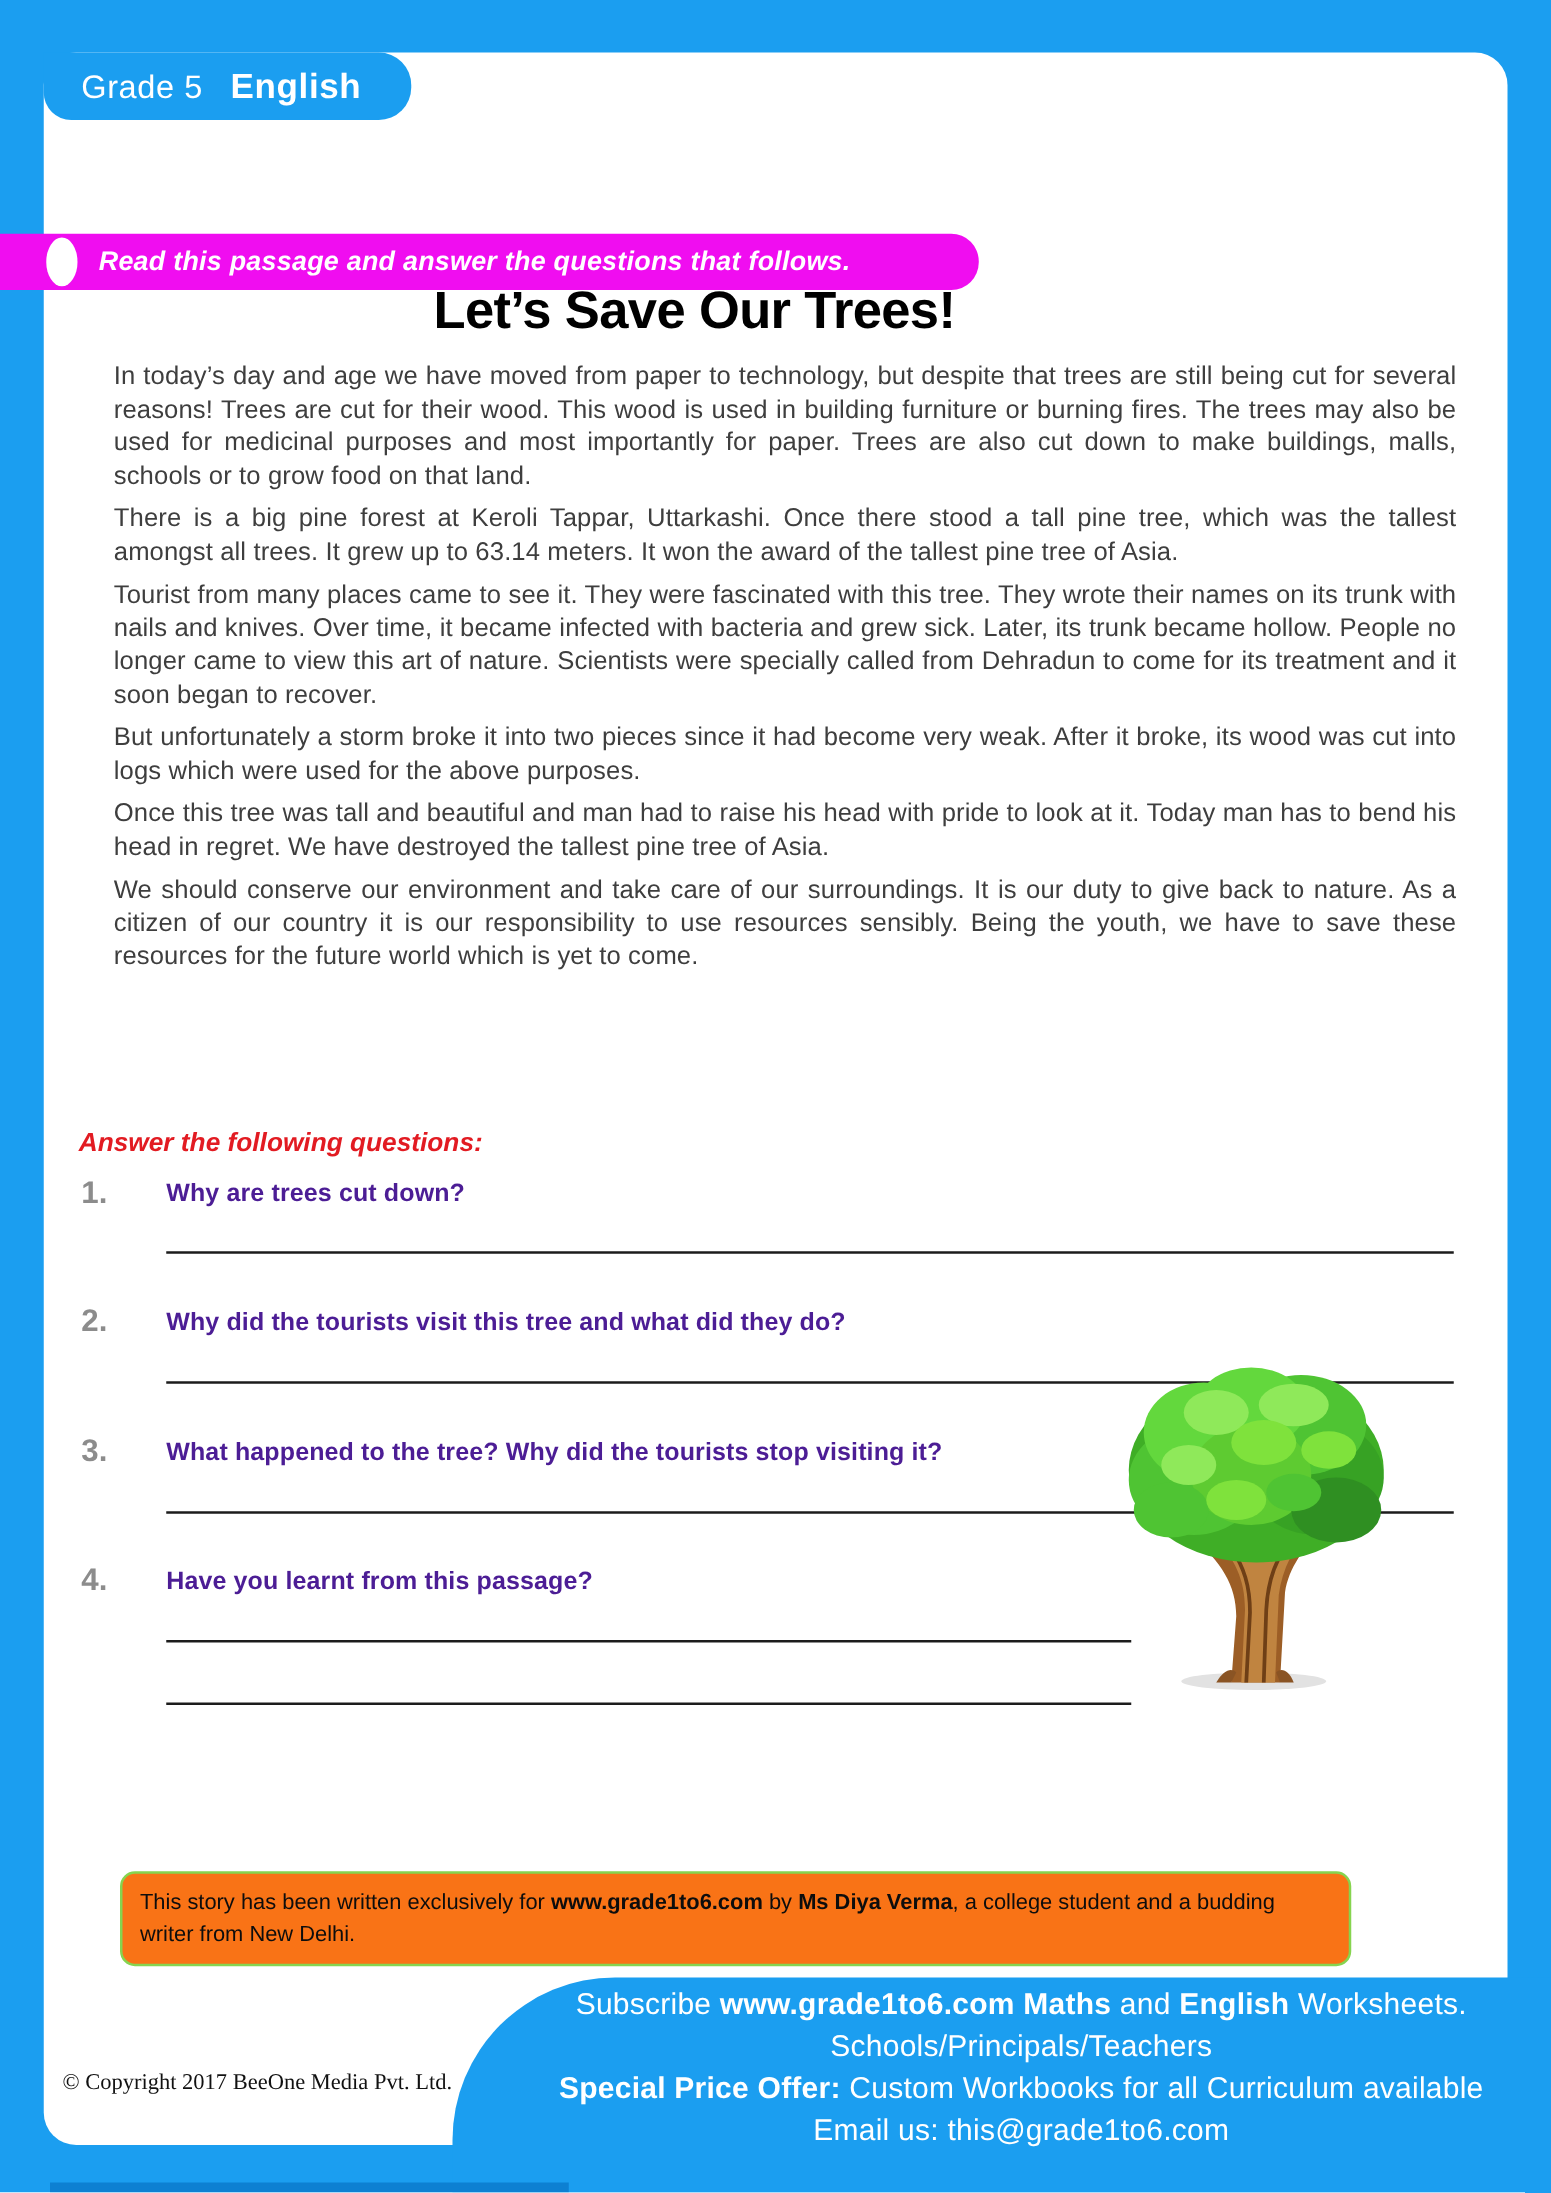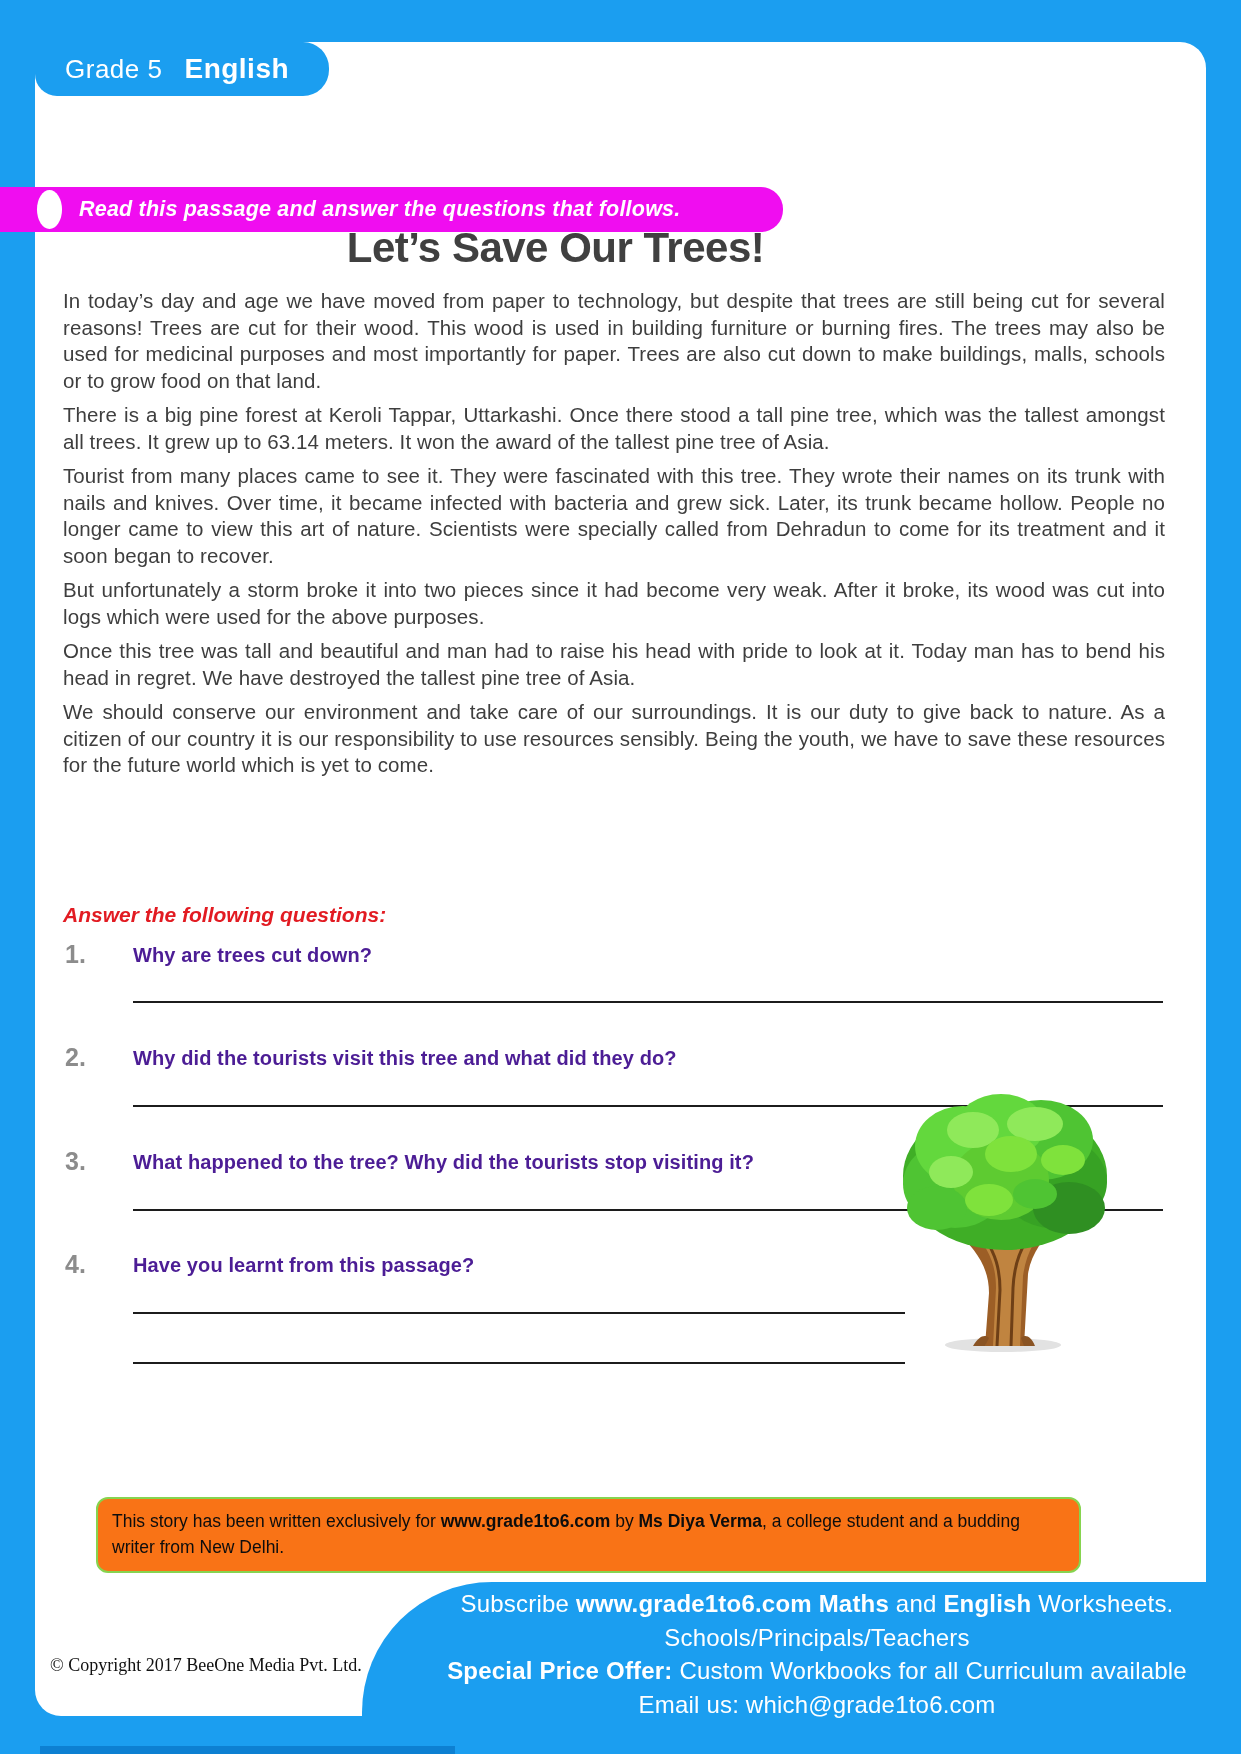--- a/index.html
+++ b/index.html
@@ -31,28 +31,28 @@
     position:absolute; left:37px; top:3px; width:25px; height:39px;
     background:#ffffff; border-radius:50%;
   }
   .banner .banner-text {
     position:absolute; left:79px; top:0; height:45px; display:flex; align-items:center;
     color:#ffffff; font-size:21.5px; font-weight:700; font-style:italic; letter-spacing:0.2px;
   }
   
   .title {
     position:absolute; left:63px; top:224px; width:985px;
-    text-align:center; font-size:42px; font-weight:800; color:#404040; letter-spacing:-0.5px;
+    text-align:center; font-size:42px; font-weight:800; color:#000000; letter-spacing:-0.5px;
   }
   .passage {
     position:absolute; left:63px; top:288px; width:1102px;
     font-size:20.5px; line-height:26.5px; color:#3e3e3e; text-align:justify;
     letter-spacing:0.1px;
   }
-  .passage p { margin-bottom:8px; }
+  .passage p { margin-bottom:8px;margin-left:28px; }
   
   .q-heading {
     position:absolute; left:63px; top:903px;
     font-size:21px; font-weight:700; font-style:italic; color:#e21b22;
   }
   .q-num {
     position:absolute; left:65px; width:60px;
     font-size:25px; font-weight:700; color:#8c8c8c;
   }
   .q-text {
@@ -168,21 +168,21 @@
     <ellipse cx="142" cy="106" rx="22" ry="15" fill="#4fc433"></ellipse>
   </svg>
 
   <div class="attribution"><span>This story has been written exclusively for </span><b>www.grade1to6.com</b><span> by </span><b>Ms Diya Verma</b><span>, a college student and a budding writer from New Delhi.</span></div>
 
   <div class="footer-band">
     <div class="band-text">
       <div><span>Subscribe </span><b>www.grade1to6.com Maths</b><span> and </span><b>English</b><span> Worksheets.</span></div>
       <div>Schools/Principals/Teachers</div>
       <div><b>Special Price Offer:</b><span> Custom Workbooks for all Curriculum available</span></div>
-      <div>Email us: which@grade1to6.com</div>
+      <div>Email us: this@grade1to6.com</div>
     </div>
   </div>
 
   <div class="copyright">
     <span>© Copyright 2017 BeeOne Media Pvt. Ltd.</span>
   </div>
 
   <div class="bottom-strip"></div>
 </div>
 

